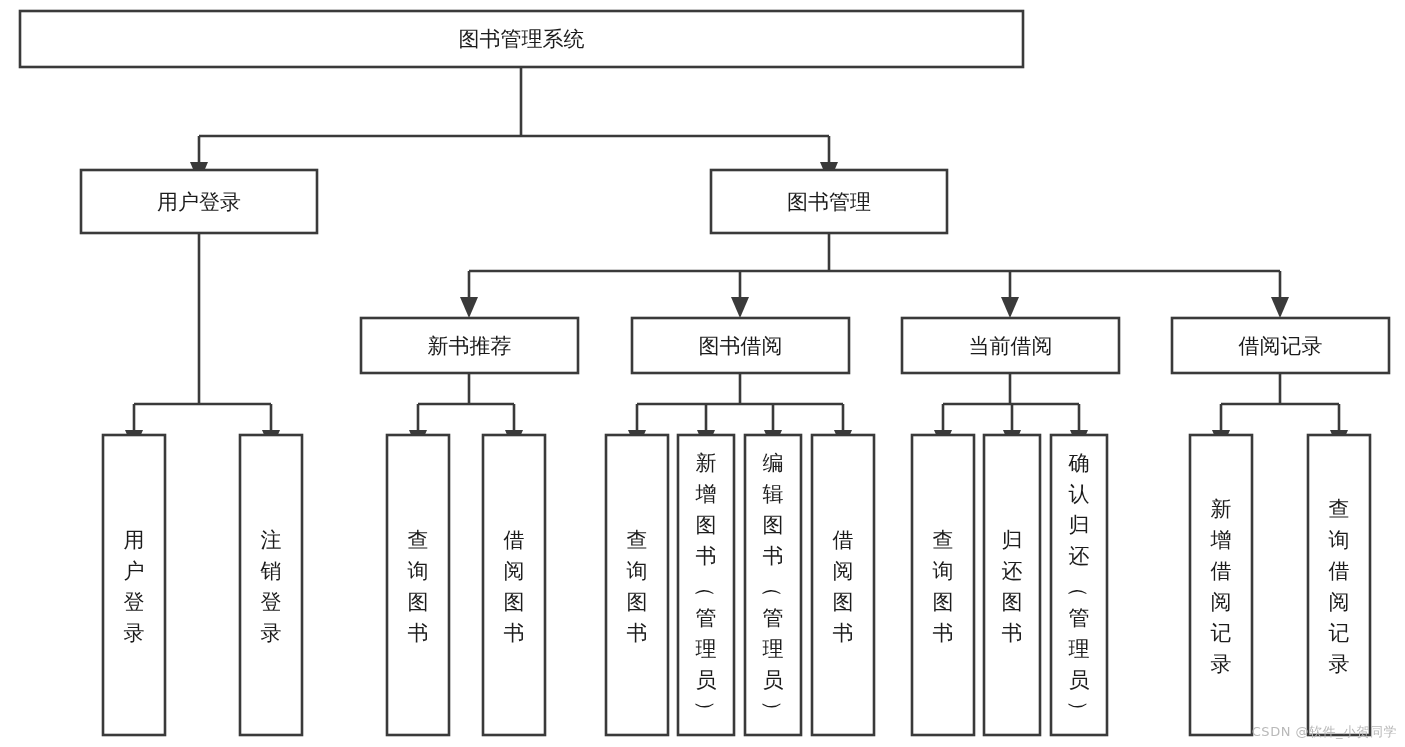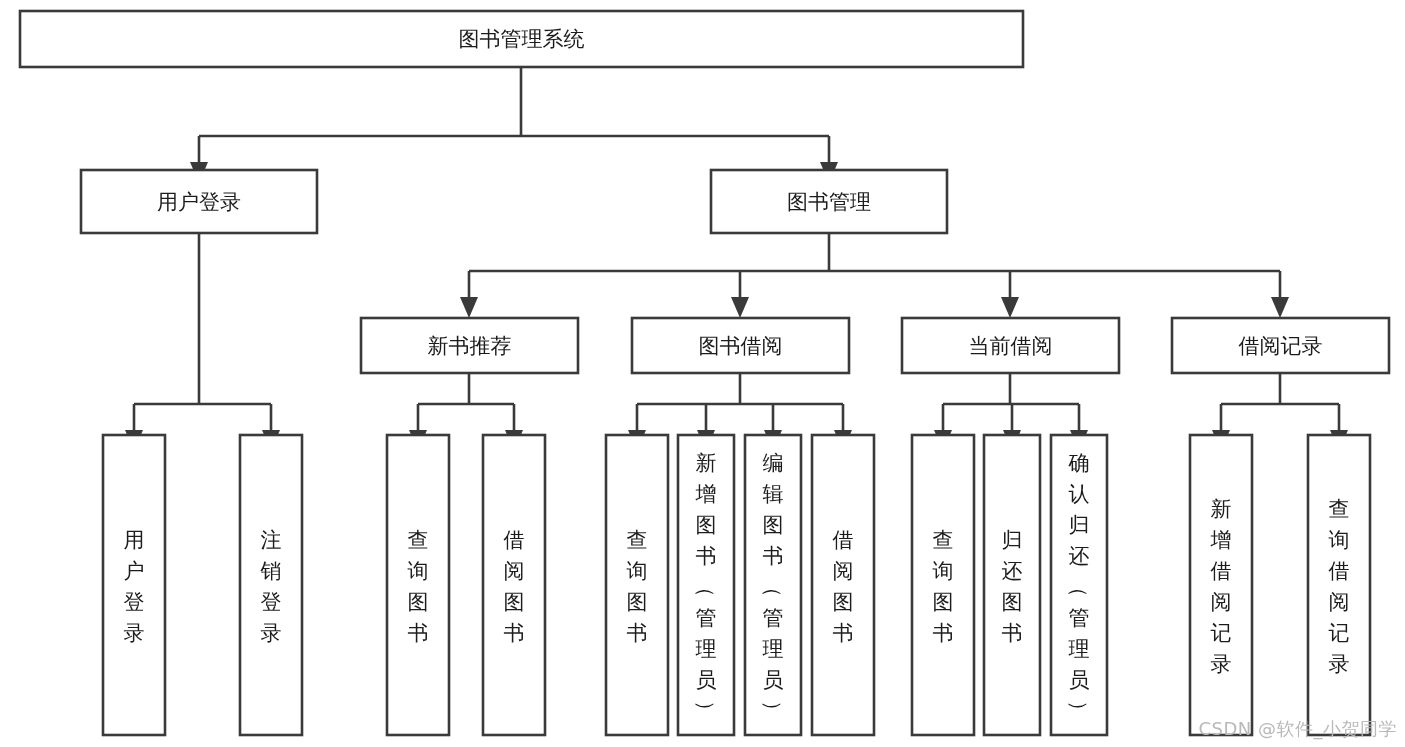--- a/index.html
+++ b/index.html
@@ -54,21 +54,21 @@
     font-family: "DejaVu Sans", "Liberation Sans", sans-serif;
     font-size: 21px;
     fill: #1c1c1c;
     text-anchor: middle;
   }
   .watermark {
     position: absolute;
     right: 8px;
     bottom: 6px;
     font-family: "DejaVu Sans", "Liberation Sans", sans-serif;
-    font-size: 18px;
+    font-size: 13px;
     color: #b9b9b9;
     letter-spacing: 0.5px;
     white-space: nowrap;
     user-select: none;
   }
 </style>
 </head>
 <body>
 
 <div id="diagram-root">

